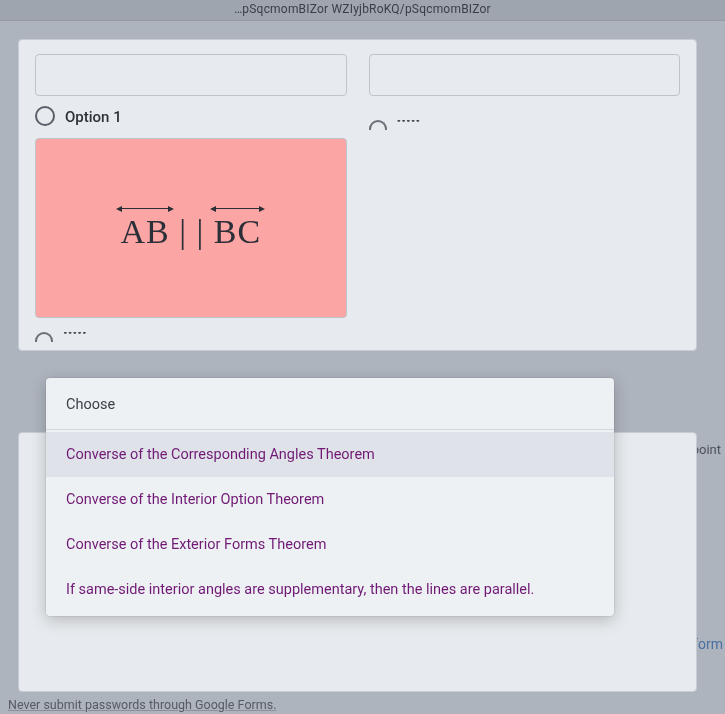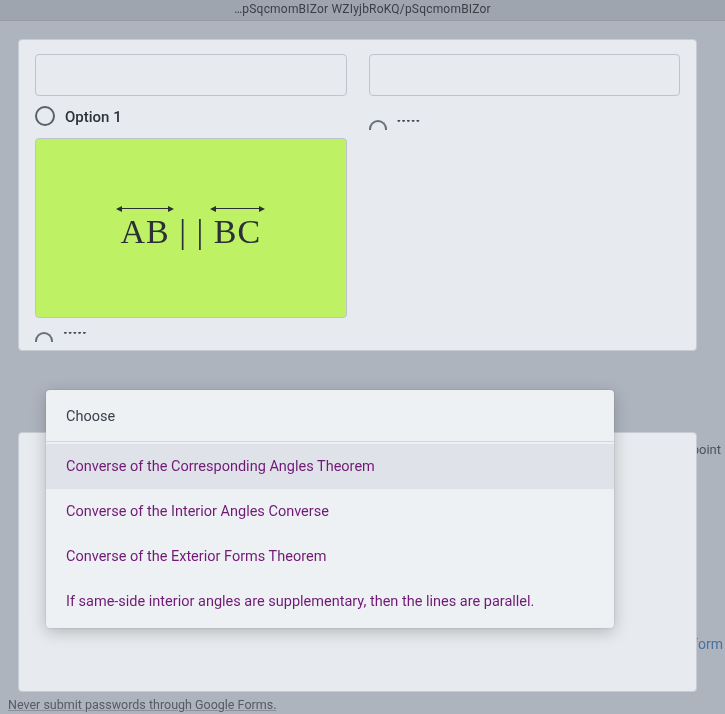--- a/index.html
+++ b/index.html
@@ -58,21 +58,21 @@
       flex: 0 0 auto;
     }
     .radio.selected { border-color: #2b323e; border-width: 2.5px; }
     .radio.selected::after {
       content: ""; width: 10px; height: 10px; background: #2b323e; border-radius: 50%;
     }
     .radio-label { font-size: 15px; color: #2c313a; font-weight: 500; }
     .big-thumb {
       border: 1px solid #bfc3cb;
       border-radius: 4px;
-      background: #bef264;
+      background: #fca5a5;
       height: 180px;
       display: flex; align-items: center; justify-content: center;
       color: #2b2f37;
     }
     .big-text { font-size: 30px; font-family: "Times New Roman", serif; }
     .math {
       font-size: 34px;
       font-family: "Times New Roman", serif;
       letter-spacing: 1px;
       position: relative;
@@ -127,21 +127,20 @@
     .dropdown-pop {
       position: absolute;
       left: 46px;
       top: 378px;
       width: 568px;
       background: #eef1f4;
       border-radius: 4px;
       box-shadow: 0 4px 16px rgba(0,0,0,0.22), 0 0 0 1px rgba(0,0,0,0.05);
       padding: 4px 0;
       z-index: 10;
-      margin-top: 12px;
     }
     .dd-item {
       padding: 14px 20px;
       font-size: 14.5px;
       color: #701a75;
       cursor: pointer;
     }
     .dd-item.placeholder { color: #3a3f48; }
     .dd-item.hover { background: #dfe3e9; }
     .dd-sep { height: 1px; background: #d3d7dd; margin: 2px 0; }
@@ -204,18 +203,18 @@
 
 <div class="bottom-card-hint"></div>
 
 <div class="points-badge">1 point</div>
 <div class="clear-form">Clear form</div>
 
 <div class="dropdown-pop">
   <div class="dd-item placeholder">Choose</div>
   <div class="dd-sep"></div>
   <div class="dd-item hover">Converse of the Corresponding Angles Theorem</div>
-  <div class="dd-item">Converse of the Interior Angles Converse</div>
+  <div class="dd-item">Converse of the Interior Option Theorem</div>
   <div class="dd-item">Converse of the Exterior Forms Theorem</div>
   <div class="dd-item">If same-side interior angles are supplementary, then the lines are parallel.</div>
 </div>
 
 <div class="footer-note">Never submit passwords through Google Forms.</div>
 
 </body></html>

